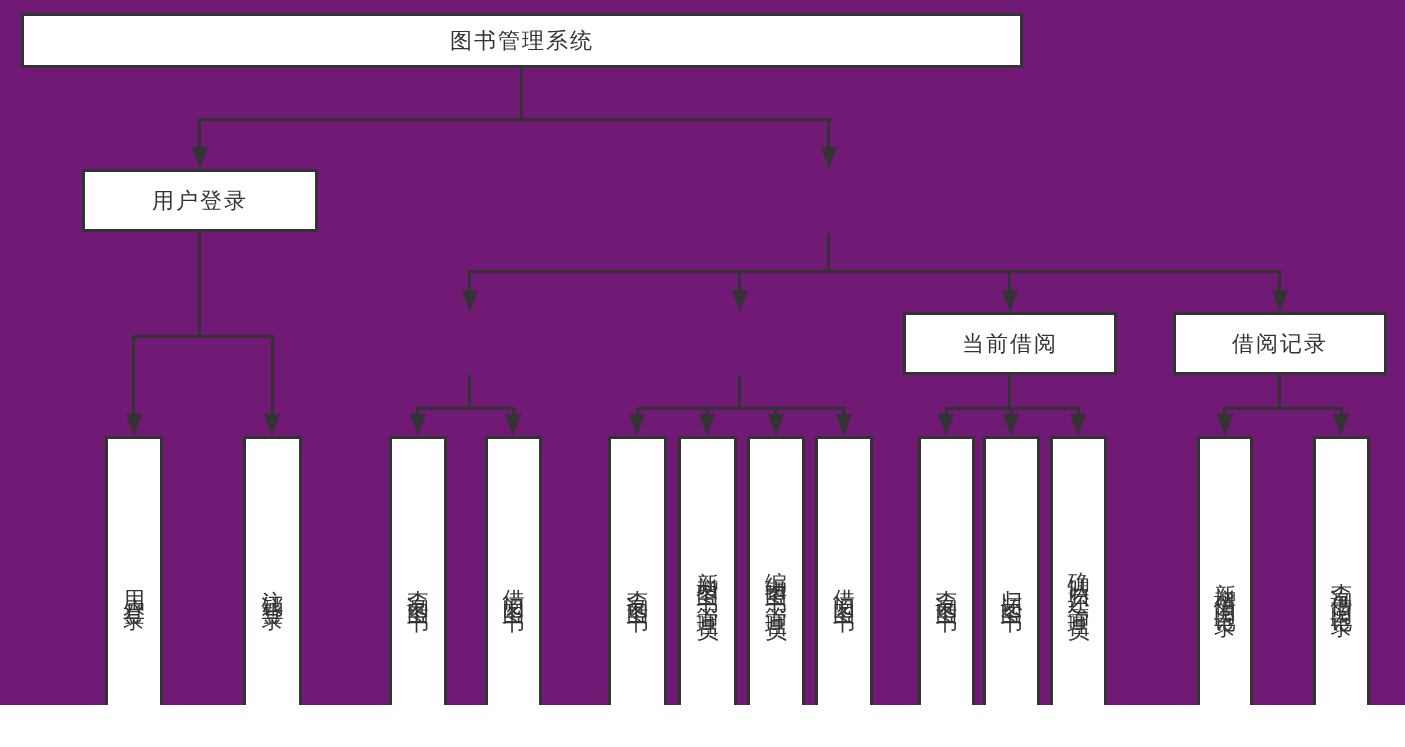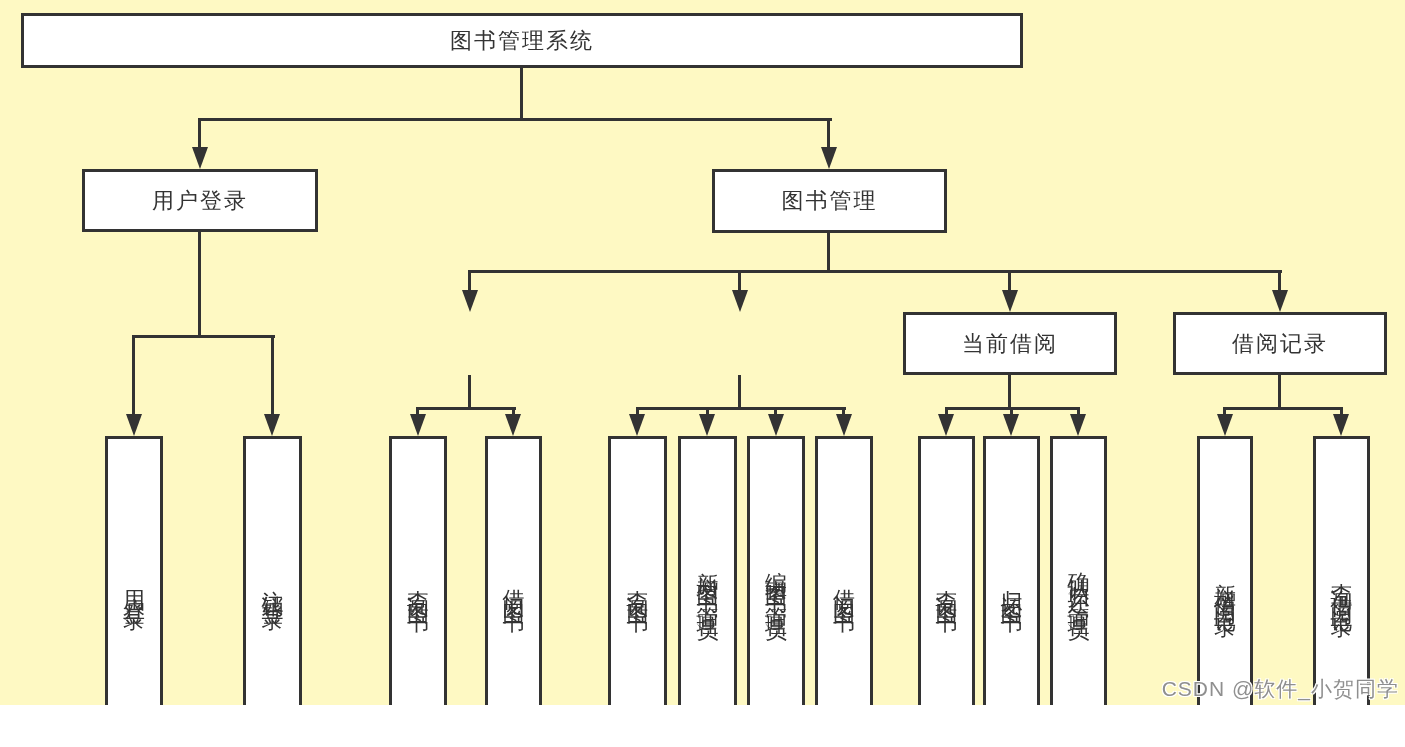--- a/index.html
+++ b/index.html
@@ -1,17 +1,17 @@
 <!DOCTYPE html>
 <html><head>
 <meta charset="utf-8">
 <style>
   html,body { margin:0; padding:0; background:#ffffff; }
   .stage {
-    position:relative; width:1405px; height:705px; background:#fef9c3;
+    position:relative; width:1405px; height:705px; background:#701a75;
     font-family:"Liberation Sans","DejaVu Sans",sans-serif; overflow:hidden;
   }
   .box {
     position:absolute; background:#ffffff; border:3px solid #333333;
     box-sizing:border-box; display:flex; align-items:center; justify-content:center;
     color:#333333;
   }
   .hlabel { font-size:22px; letter-spacing:2px; white-space:nowrap; }
   .vbox .vlabel {
     writing-mode:vertical-rl; text-orientation:mixed;
@@ -33,23 +33,20 @@
 <body>
 
 <div class="stage">
 
   <div class="box" style="left:21px;top:13px;width:1002px;height:55px;">
     <span class="hlabel">图书管理系统</span>
   </div>
 
   <div class="box" style="left:82px;top:169px;width:236px;height:63px;">
     <span class="hlabel">用户登录</span>
-  </div>
-  <div class="box" style="left:712px;top:169px;width:235px;height:64px;">
-    <span class="hlabel">图书管理</span>
   </div>
 
   <div class="box" style="left:903px;top:312px;width:214px;height:63px;">
     <span class="hlabel">当前借阅</span>
   </div>
   <div class="box" style="left:1173px;top:312px;width:214px;height:63px;">
     <span class="hlabel">借阅记录</span>
   </div>
 
   <div class="box vbox" style="left:105px;top:436px;width:58px;height:299px;">
@@ -148,14 +145,13 @@
   <div class="line" style="left:1077px;top:407px;width:3px;height:7px;"></div>
   <div class="arrow" style="left:1070px;top:414px;"></div>
 
   <div class="line" style="left:1278px;top:375px;width:3px;height:32px;"></div>
   <div class="line" style="left:1223px;top:407px;width:120px;height:3px;"></div>
   <div class="line" style="left:1223px;top:407px;width:3px;height:7px;"></div>
   <div class="arrow" style="left:1217px;top:414px;"></div>
   <div class="line" style="left:1340px;top:407px;width:3px;height:7px;"></div>
   <div class="arrow" style="left:1333px;top:414px;"></div>
 
-  <div class="watermark">CSDN @软件_小贺同学</div>
 </div>
 
 </body></html>

